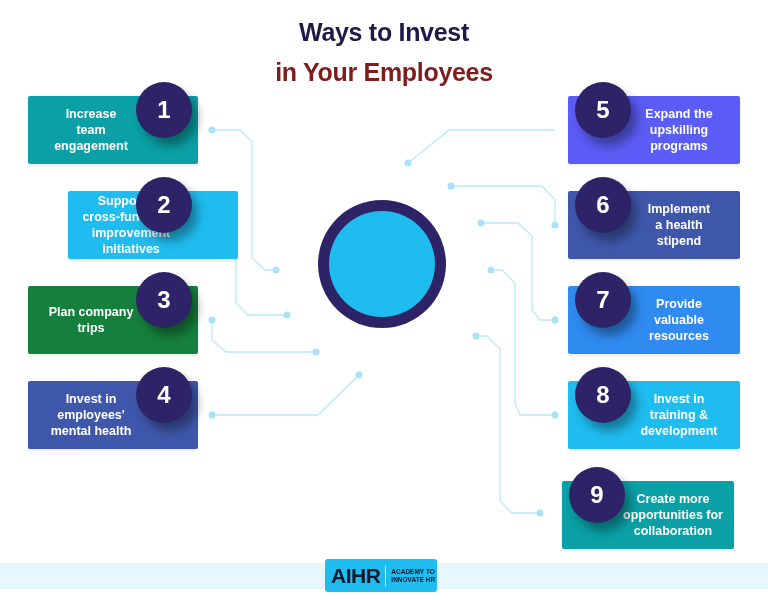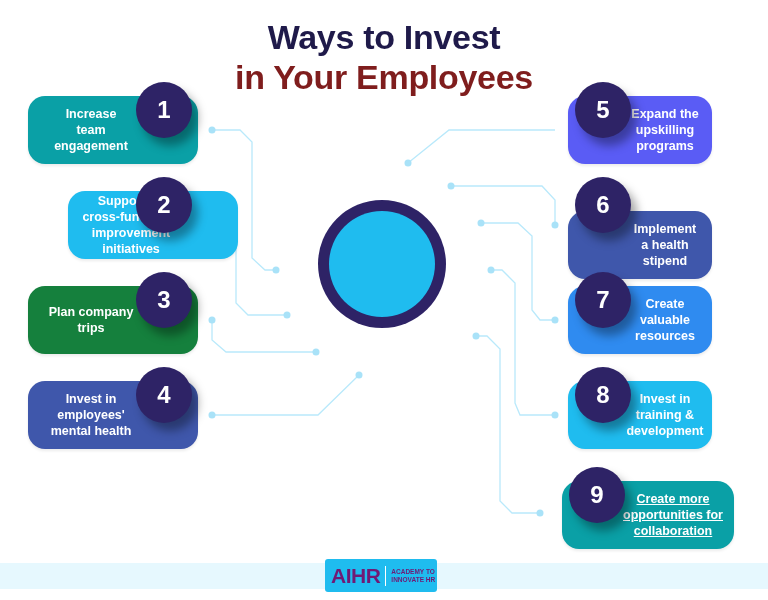--- a/index.html
+++ b/index.html
@@ -1,36 +1,36 @@
 <!DOCTYPE html>
 <html><head>
 <meta charset="utf-8">
 <style>
   * { box-sizing: border-box; margin: 0; padding: 0; }
   html, body { width: 768px; height: 600px; background: #ffffff; overflow: hidden; }
   body { position: relative; font-family: "Liberation Sans", "DejaVu Sans", sans-serif; }
 
-  .title { position: absolute; left: 0; width: 768px; text-align: center; font-weight: bold; font-size: 34px; letter-spacing: -0.3px; }
+  .title { position: absolute; left: 0; width: 768px; text-align: center; font-weight: bold; font-size: 25px; letter-spacing: -0.3px; }
   .title.line1 { top: 18px; color: #1f1a4a; }
   .title.line2 { top: 58px; color: #7f1d1d; }
 
   svg.connectors { position: absolute; left: 0; top: 0; width: 768px; height: 600px; pointer-events: none; }
 
-  .card { position: absolute; height: 68px; border-radius: 17px; color: #fff; font-weight: bold; font-size: 12.5px; line-height: 16px; display: flex; align-items: center; justify-content: center; text-align: center; white-space: pre-line; box-shadow: 0 2px 3px rgba(0,0,0,0.08); }
+  .card { position: absolute; height: 68px; border-radius: 2px; color: #fff; font-weight: bold; font-size: 12.5px; line-height: 16px; display: flex; align-items: center; justify-content: center; text-align: center; white-space: pre-line; box-shadow: 0 2px 3px rgba(0,0,0,0.08); }
   .card.left { left: 28px; width: 170px; padding-right: 50px; padding-left: 6px; }
-  .card.right { left: 568px; width: 144px; padding-left: 56px; padding-right: 6px; }
+  .card.right { left: 568px; width: 172px; padding-left: 56px; padding-right: 6px; }
 
   .badge { position: absolute; width: 56px; height: 56px; border-radius: 50%; background: #2e2366; color: #fff; font-weight: bold; font-size: 24px; display: flex; align-items: center; justify-content: center; box-shadow: 6px 8px 10px rgba(0,0,0,0.35); }
   .badge .tail { position: absolute; left: -2px; top: 30px; width: 60px; height: 34px; border-radius: 0 0 30px 30px; background: rgba(20,15,60,0.35); z-index: -1; }
 
   .hub { position: absolute; left: 318px; top: 200px; width: 128px; height: 128px; border-radius: 50%; background: #2e2366; }
   .hub .inner { position: absolute; left: 11px; top: 11px; width: 106px; height: 106px; border-radius: 50%; background: #1fbcef; }
 
   .footer-band { position: absolute; left: 0; top: 563px; width: 768px; height: 26px; background: #e6f8fe; }
-  .logo { position: absolute; left: 325px; top: 559px; width: 112px; height: 33px; border-radius: 3px; background: #1fbcef; display: flex; align-items: center; padding-left: 6px; color: #701a75; }
+  .logo { position: absolute; left: 325px; top: 559px; width: 112px; height: 33px; border-radius: 3px; background: #1fbcef; display: flex; align-items: center; padding-left: 6px; color: #0f172a; }
   .logo .mark { font-weight: bold; font-size: 21px; letter-spacing: -0.5px; font-family: "Liberation Sans", sans-serif; }
   .logo .sep { width: 1px; height: 20px; background: #fff; margin: 0 5px; }
   .logo .tag { font-weight: bold; font-size: 6.5px; line-height: 8px; white-space: pre-line; }
 </style>
 </head>
 <body>
 
 <div class="title line1">Ways to Invest</div>
 <div class="title line2">in Your Employees</div>
 
@@ -114,51 +114,51 @@
 <div class="card right" style="top:96px;background:#5a5cf5;">
   <span>Expand the
 upskilling
 programs</span>
 </div>
 <div class="badge" style="left:575px;top:82px;">
   <span class="tail"></span>
   <span>5</span>
 </div>
 
-<div class="card right" style="top:191px;background:#3f57ab;margin-top:20px;">
+<div class="card right" style="top:191px;background:#3f57ab;">
   <span>Implement
 a health
 stipend</span>
 </div>
 <div class="badge" style="left:575px;top:177px;">
   <span class="tail"></span>
   <span>6</span>
 </div>
 
 <div class="card right" style="top:286px;background:#2f8bf0;">
-  <span>Create
+  <span>Provide
 valuable
 resources</span>
 </div>
 <div class="badge" style="left:575px;top:272px;">
   <span class="tail"></span>
   <span>7</span>
 </div>
 
 <div class="card right" style="top:381px;background:#1fbcef;">
   <span>Invest in
 training &amp;
 development</span>
 </div>
 <div class="badge" style="left:575px;top:367px;">
   <span class="tail"></span>
   <span>8</span>
 </div>
 
-<div class="card right" style="top:481px;left:562px;width:172px;background:#0aa0a6;text-decoration:underline;">
+<div class="card right" style="top:481px;left:562px;width:172px;background:#0aa0a6;">
   <span>Create more
 opportunities for
 collaboration</span>
 </div>
 <div class="badge" style="left:569px;top:467px;">
   <span class="tail"></span>
   <span>9</span>
 </div>
 
 <div class="footer-band"></div>

